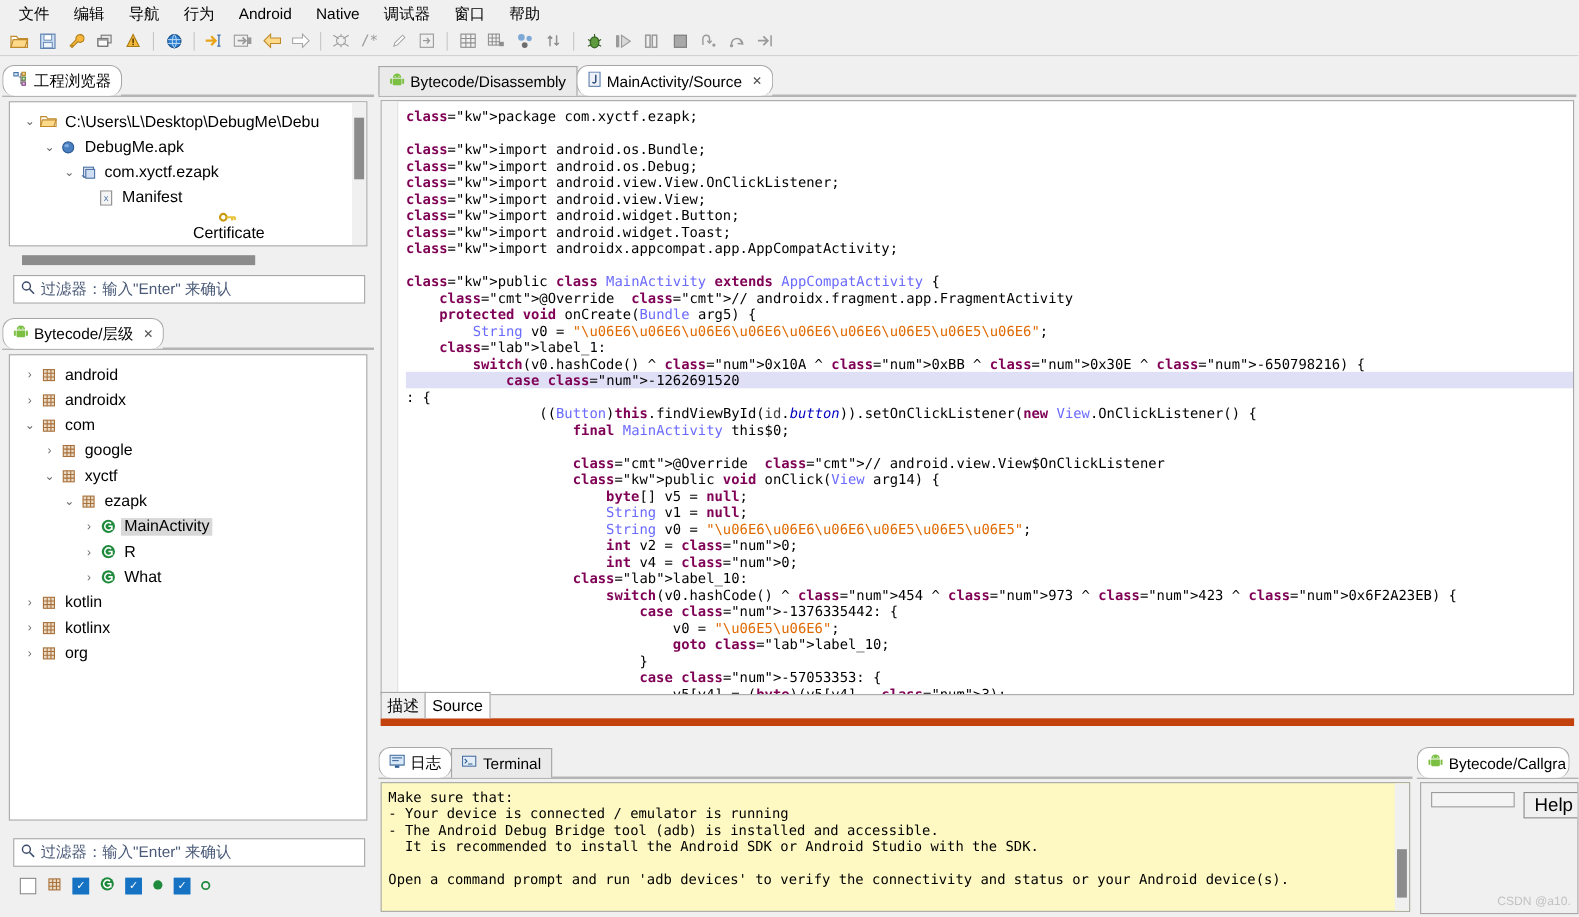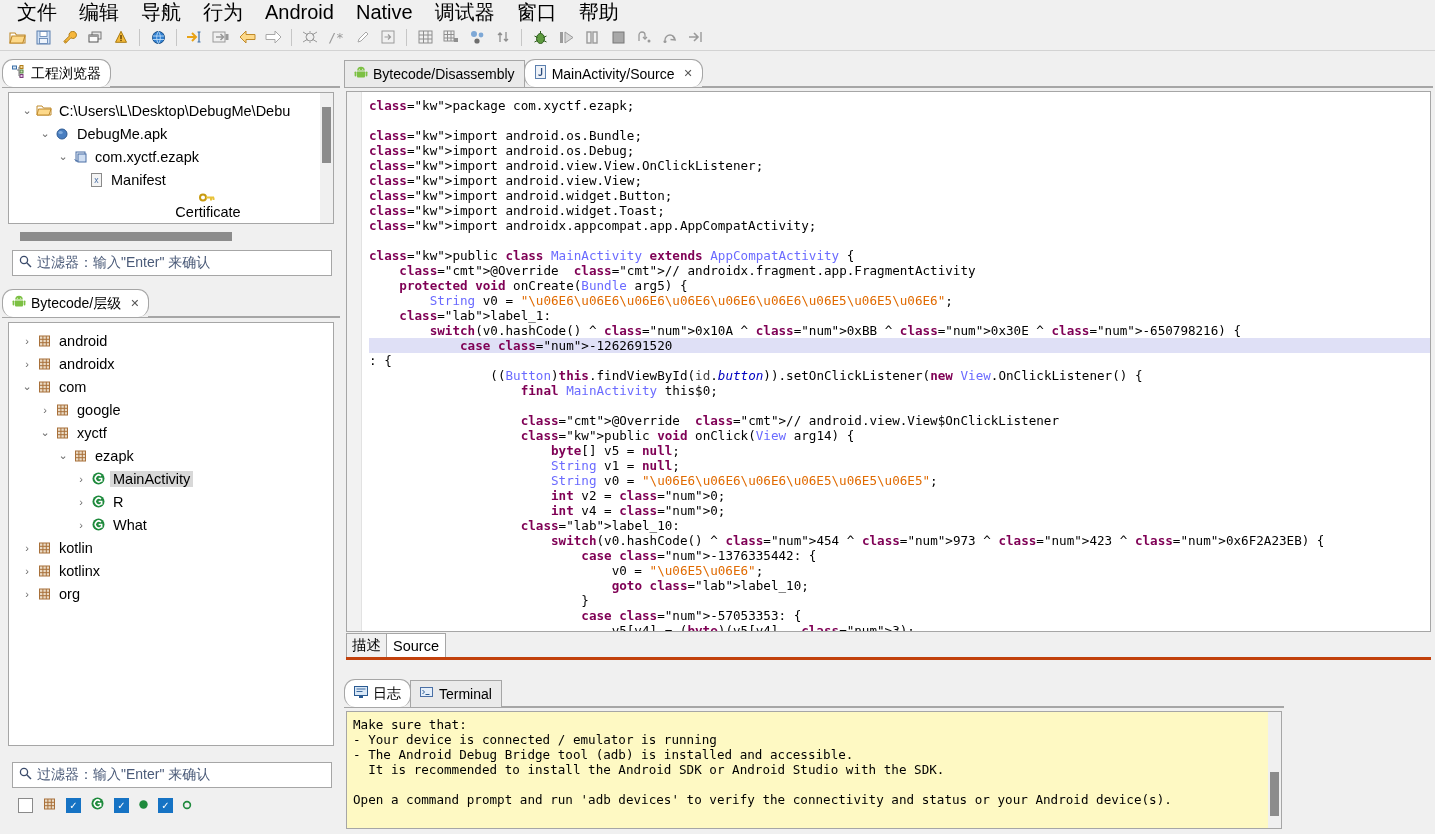--- a/index.html
+++ b/index.html
@@ -7,21 +7,21 @@
     width:1435px;height:834px;overflow:hidden;
     background:#f0f0f0;
     font-family:"Liberation Sans", sans-serif;
     font-size:13px;color:#000;
     -webkit-font-smoothing:antialiased;
   }
   .app{position:relative;width:1435px;height:834px;}
 
   
   .menubar{height:24px;background:#f0f0f0;display:flex;align-items:center;padding:0 6px;}
-  .menubar .mi{padding:2px 11px;font-size:20px;color:#000;line-height:18px;cursor:default;}
+  .menubar .mi{padding:2px 11px;font-size:14px;color:#000;line-height:18px;cursor:default;}
 
   
   .toolbar{height:27px;background:#f0f0f0;display:flex;align-items:center;padding:0 4px;
            border-bottom:1px solid #d3d3d3;box-sizing:border-box;}
   .tb-btn{width:22px;height:22px;display:flex;align-items:center;justify-content:center;
           margin:0 1px;cursor:default;border:1px solid transparent;border-radius:2px;}
   .tb-sep{width:1px;height:17px;background:#c6c6c6;margin:0 5px;}
 
   
   .panel{position:absolute;box-sizing:border-box;}
@@ -594,21 +594,21 @@
                             <span class="kw">case</span> <span <span="" class="kw">class</span>="num"&gt;-1376335442: {
                                 v0 = <span class="str">"\u06E5\u06E6"</span>;
                                 <span class="kw">goto</span> <span <span="" class="kw">class</span>="lab"&gt;label_10;
                             }
                             <span class="kw">case</span> <span <span="" class="kw">class</span>="num"&gt;-57053353: {
                                 v5[v4] = (<span class="kw">byte</span>)(v5[v4] - <span <span="" class="kw">class</span>="num"&gt;3);
                                 v0 = ;
 </pre>
     </div>
 
-    <div style="position:absolute;left:2px;top:576px;width:1085px;height:24px;display:flex;align-items:flex-end;border-bottom:3px solid #c2410c;box-sizing:border-box;">
+    <div style="position:absolute;left:2px;top:576px;width:1085px;height:24px;display:flex;align-items:flex-end;border-bottom:7px solid #c2410c;box-sizing:border-box;">
       <div style="height:23px;padding:0 5px;font-size:14.5px;background:#f0f0f0;border:1px solid #a6a6a6;border-bottom:none;display:flex;align-items:center;">描述</div>
       <div style="height:23px;padding:0 6px;font-size:14.5px;background:#fff;border:1px solid #a6a6a6;border-bottom:none;margin-left:-1px;display:flex;align-items:center;">Source</div>
       <div style="flex:1;"></div>
     </div>
   </div>
 
   <div class="panel" style="left:344px;top:680px;width:940px;height:152px;">
     <div class="tabstrip">
       <div class="tab active">
         <span>
@@ -638,14 +638,36 @@
 - The Android Debug Bridge tool (adb) is installed and accessible.
   It is recommended to install the Android SDK or Android Studio with the SDK.
 
 Open a command prompt and run 'adb devices' to verify the connectivity and status or your Android device(s).</pre>
       <div class="vsb" style="right:0;top:0;bottom:0;">
         <div class="thumb" style="top:60px;height:44px;"></div>
       </div>
     </div>
   </div>
 
+  <div class="panel" style="left:1288px;top:680px;width:147px;height:154px;">
+    <div class="tabstrip">
+      <div class="tab active" style="padding-right:2px;">
+        <span>
+          <svg width="14" height="14" viewBox="0 0 14 14">
+              <path d="M3 5.5h8v5a1 1 0 01-1 1H4a1 1 0 01-1-1z" fill="#7cc043"></path>
+              <path d="M3.2 4.6a3.8 3.8 0 017.6 0z" fill="#7cc043"></path>
+              <rect x="0.6" y="5.4" width="1.8" height="5" rx="0.9" fill="#7cc043"></rect>
+              <rect x="11.6" y="5.4" width="1.8" height="5" rx="0.9" fill="#7cc043"></rect>
+              <circle cx="5.3" cy="3.3" r="0.5" fill="#fff"></circle>
+              <circle cx="8.7" cy="3.3" r="0.5" fill="#fff"></circle>
+            </svg>
+        </span>
+        <span style="white-space:nowrap;">Bytecode/Callgra</span>
+      </div>
+    </div>
+    <div style="position:absolute;left:3px;top:31px;width:144px;height:120px;background:#f0f0f0;border:1px solid #a6a6a6;box-sizing:border-box;overflow:hidden;">
+      <div class="smallinput" style="position:absolute;left:9px;top:8px;width:76px;height:14px;"></div>
+      <div class="helpbtn" style="position:absolute;left:93px;top:8px;">Help</div>
+      <div class="wm" style="right:6px;bottom:4px;">CSDN @a10.</div>
+    </div>
+  </div>
 
 </div>
 
 </body></html>

